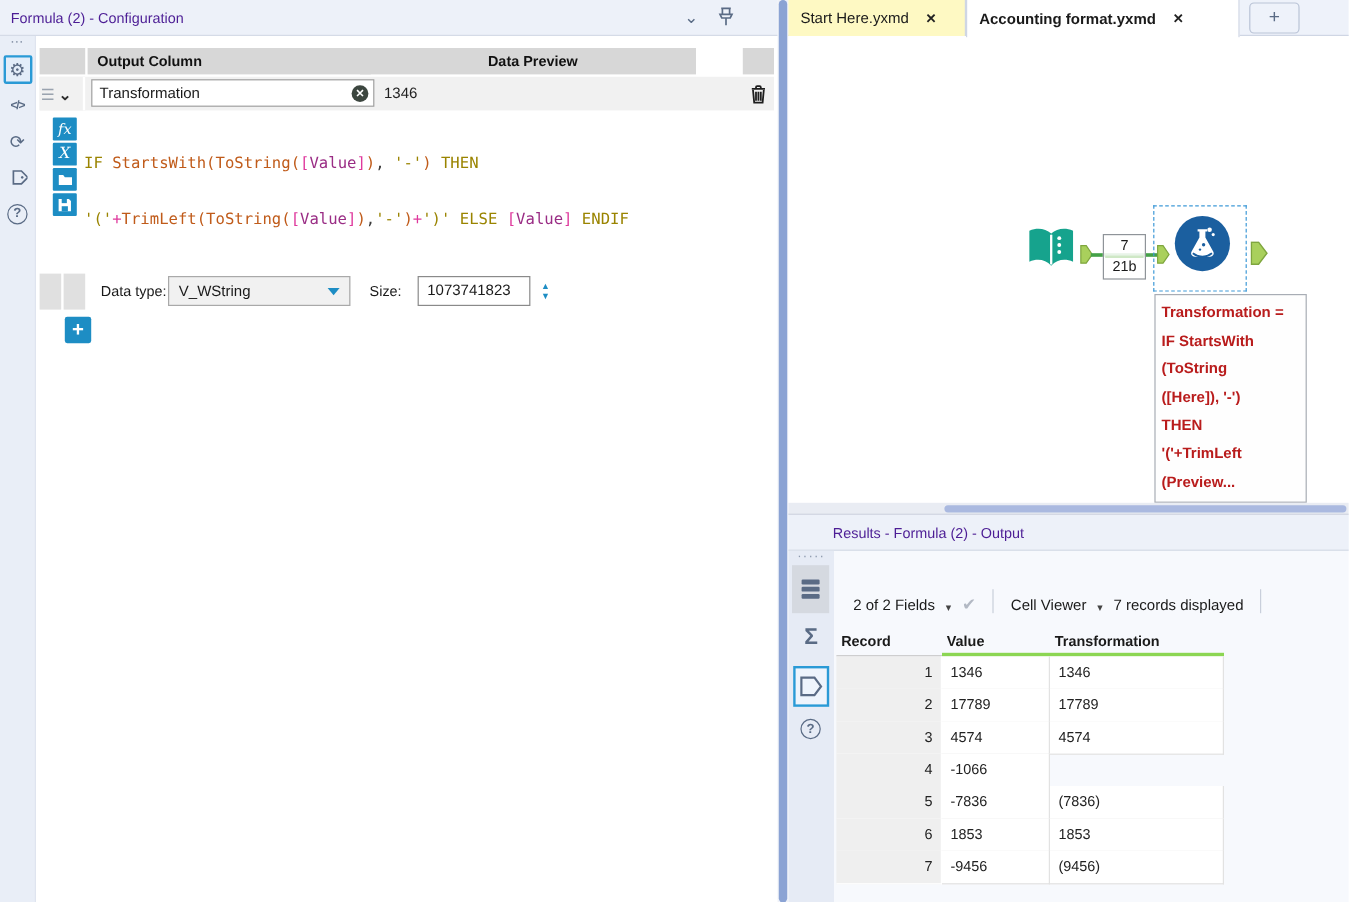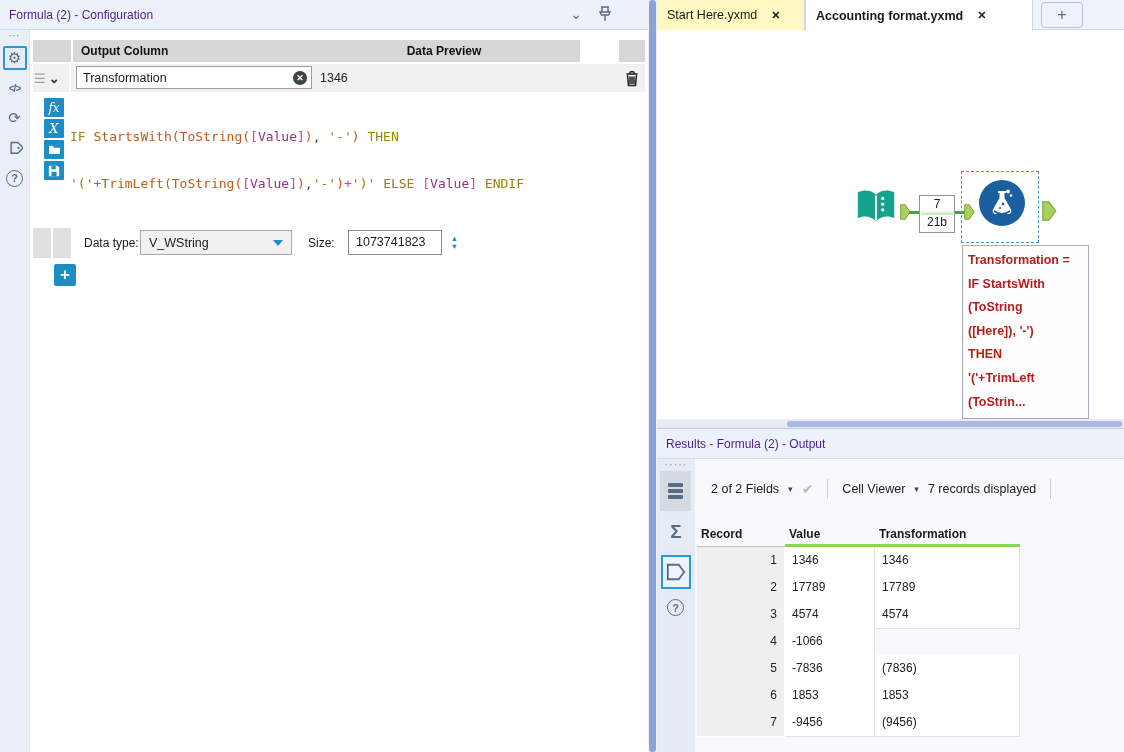--- a/index.html
+++ b/index.html
@@ -87,29 +87,29 @@
   #formula-selection { left:304px; top:171px; width:78px; height:72px; border:1.5px dashed #3f9ad8; }
   #formula-circle { left:322px; top:180px; width:46px; height:46px; background:#1b5f9f; border-radius:50%; display:flex; align-items:center; justify-content:center; }
 
   #annotation { left:305px; top:245px; width:127px; height:174px; background:#fefefe; border:1px solid #a8adb5; padding:3px 5px; font-size:12.5px; font-weight:bold; color:#b91c1c; line-height:23.6px; overflow:hidden; }
 
   #canvas-hscroll { left:0; top:419px; width:467px; height:9px; background:#e9ecf3; }
   #canvas-hscroll .thumb { position:absolute; left:130px; top:1.5px; width:335px; height:6px; background:#aab9e0; border-radius:3px; }
 
   
   #results { left:657px; top:428px; width:467px; height:324px; background:#f7f9fd; border-top:1px solid #c3cad8; }
-  #results-header { left:0; top:0; width:467px; height:30px; }
+  #results-header { left:0; top:0; width:467px; height:30px;padding-left:28px; }
   #results-strip { left:0; top:30px; width:38px; height:294px; background:#e6ebf5; }
   #rtool-tab { position:absolute; left:3px; top:12px; width:31px; height:40px; background:#d5d9e0; display:flex; align-items:center; justify-content:center; }
   .rows-icon span { display:block; width:15px; height:4px; background:#5a6b85; border-radius:1px; margin:2px 0; }
   #rsigma { position:absolute; left:0; top:62px; width:38px; text-align:center; font-size:19px; font-weight:bold; color:#5a6b85; }
   #rpent { position:absolute; left:4px; top:96px; width:30px; height:34px; border:2px solid #2a9ad6; background:#eef4fc; display:flex; align-items:center; justify-content:center; }
   #rhelp { position:absolute; left:10px; top:140px; }
 
-  #results-toolbar { left:38px; top:38px; width:429px; height:44px; display:flex; align-items:center; padding-left:16px; gap:9px; font-size:12.5px; color:#1a1a1a; }
+  #results-toolbar { left:38px; top:38px; width:429px; height:44px; display:flex; align-items:flex-end; padding-left:16px; gap:9px; font-size:12.5px; color:#1a1a1a; }
   .caret { font-size:9px; color:#444; }
   .tb-check { color:#b3b9c4; font-size:14px; }
   .tb-sep { width:1px; height:20px; background:#c9cfdb; margin:0 5px; }
 
   #results-table { left:40px; top:95px; width:323px; }
   .rt-head { display:grid; grid-template-columns:88px 90px 145px; }
   .rt-head > div { font-weight:bold; height:23px; line-height:20px; padding-left:4px; }
   .rt-head .u-green { border-bottom:3px solid #8cd653; }
   .rt-head .u-gray { border-bottom:1px solid #c4c4c4; }
   .rrow { display:grid; grid-template-columns:88px 90px 145px; height:27px; }
@@ -284,21 +284,21 @@
       <path d="M0.8 0.8 h6 l7 9.2 l-7 9.2 h-6 z" fill="#a9d05c" stroke="#7fa63e" stroke-width="1.2"></path>
     </svg>
 
     <div id="annotation" class="abs">
         <div>Transformation =</div>
         <div>IF StartsWith</div>
         <div>(ToString</div>
         <div>([Here]), '-')</div>
         <div>THEN</div>
         <div>'('+TrimLeft</div>
-        <div>(ToStrin...</div>
+        <div>(Preview...</div>
       </div>
 
     <div id="canvas-hscroll" class="abs">
       <div class="thumb"></div>
     </div>
   </div>
 
   <div id="results" class="abs">
 
     <div id="results-header" class="abs panel-header">

